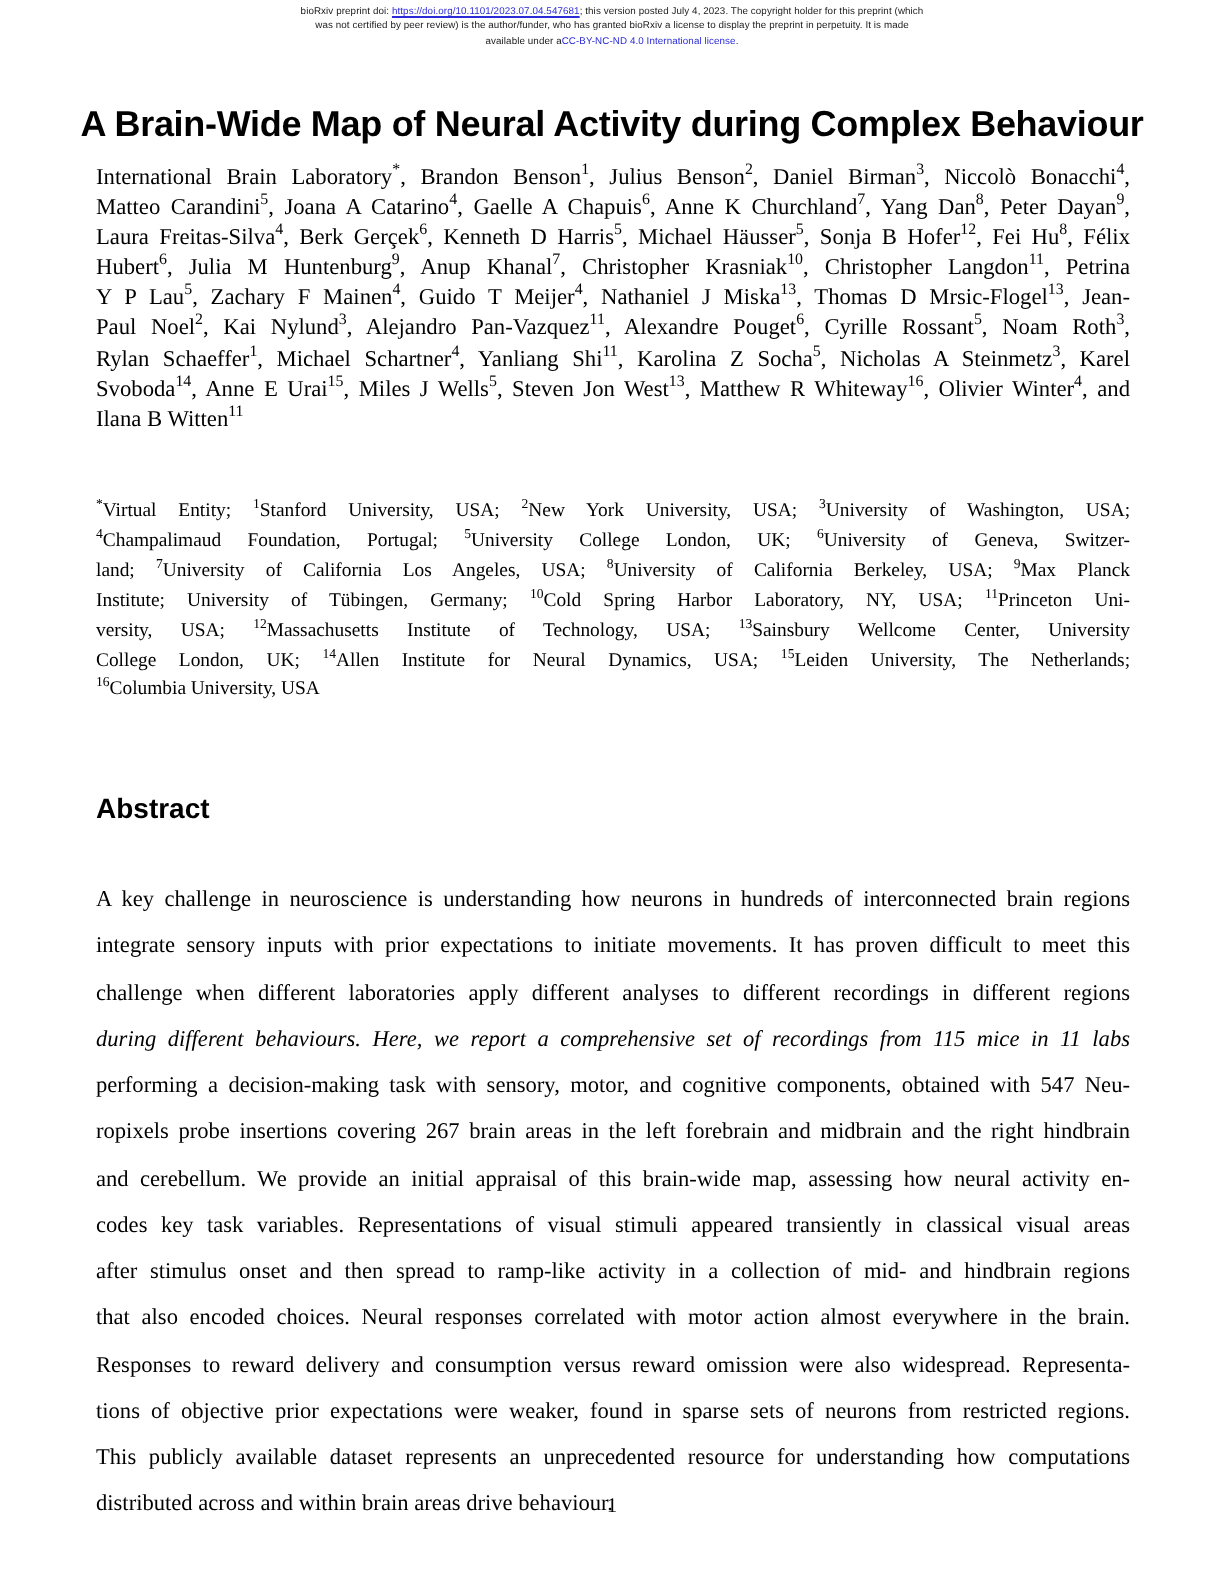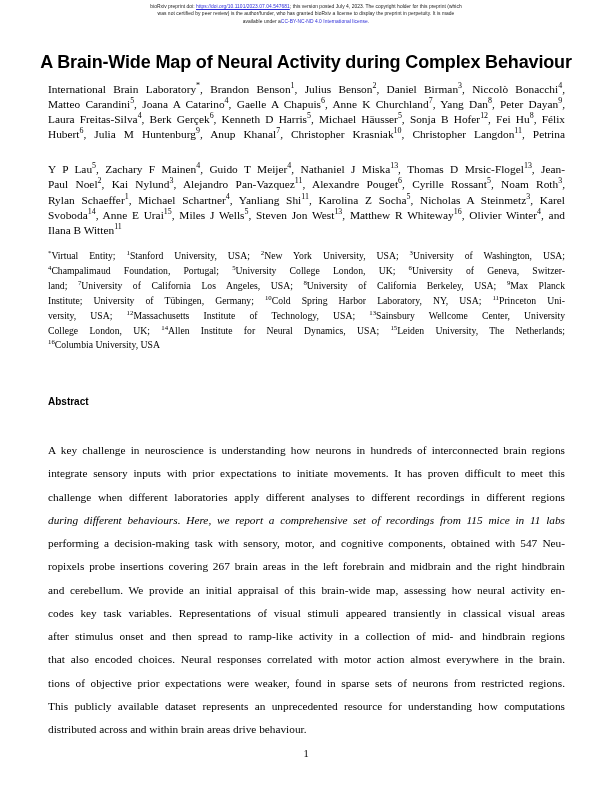--- a/index.html
+++ b/index.html
@@ -80,21 +80,21 @@
     font-size: 0.70em;
     vertical-align: super;
     line-height: 0;
   }
 
   
   .abstract-head {
     top: 396px;
     font-family: "Liberation Sans", "DejaVu Sans", sans-serif;
     font-weight: bold;
-    font-size: 10px;
+    font-size: 14px;
   }
   .abstract-body {
     top: 439px;
     font-size: 11.3px;
     line-height: 23.25px;
     text-align: justify;
     text-justify: inter-word;
   }
   .abstract-body .line { display: block; }
 
@@ -117,21 +117,21 @@
   <span class="ln"><span>available under a</span><a href="#">CC-BY-NC-ND 4.0 International license</a><span>.</span></span>
 </div>
 
 <h1 class="title">A Brain-Wide Map of Neural Activity during Complex Behaviour</h1>
 
 <div class="col authors">
     <span class="line" style="text-align: justify; text-align-last: justify;">International Brain Laboratory<sup>*</sup>, Brandon Benson<sup>1</sup>, Julius Benson<sup>2</sup>, Daniel Birman<sup>3</sup>, Niccolò Bonacchi<sup>4</sup>,</span>
     <span class="line" style="text-align: justify; text-align-last: justify;">Matteo Carandini<sup>5</sup>, Joana A Catarino<sup>4</sup>, Gaelle A Chapuis<sup>6</sup>, Anne K Churchland<sup>7</sup>, Yang Dan<sup>8</sup>, Peter Dayan<sup>9</sup>,</span>
     <span class="line" style="text-align: justify; text-align-last: justify;">Laura Freitas-Silva<sup>4</sup>, Berk Gerçek<sup>6</sup>, Kenneth D Harris<sup>5</sup>, Michael Häusser<sup>5</sup>, Sonja B Hofer<sup>12</sup>, Fei Hu<sup>8</sup>, Félix</span>
     <span class="line" style="text-align: justify; text-align-last: justify;">Hubert<sup>6</sup>, Julia M Huntenburg<sup>9</sup>, Anup Khanal<sup>7</sup>, Christopher Krasniak<sup>10</sup>, Christopher Langdon<sup>11</sup>, Petrina</span>
-    <span class="line" style="text-align: justify; text-align-last: justify; margin-top: 20px;">Y P Lau<sup>5</sup>, Zachary F Mainen<sup>4</sup>, Guido T Meijer<sup>4</sup>, Nathaniel J Miska<sup>13</sup>, Thomas D Mrsic-Flogel<sup>13</sup>, Jean-</span>
+    <span class="line" style="text-align: justify; text-align-last: justify;">Y P Lau<sup>5</sup>, Zachary F Mainen<sup>4</sup>, Guido T Meijer<sup>4</sup>, Nathaniel J Miska<sup>13</sup>, Thomas D Mrsic-Flogel<sup>13</sup>, Jean-</span>
     <span class="line" style="text-align: justify; text-align-last: justify;">Paul Noel<sup>2</sup>, Kai Nylund<sup>3</sup>, Alejandro Pan-Vazquez<sup>11</sup>, Alexandre Pouget<sup>6</sup>, Cyrille Rossant<sup>5</sup>, Noam Roth<sup>3</sup>,</span>
     <span class="line" style="text-align: justify; text-align-last: justify;">Rylan Schaeffer<sup>1</sup>, Michael Schartner<sup>4</sup>, Yanliang Shi<sup>11</sup>, Karolina Z Socha<sup>5</sup>, Nicholas A Steinmetz<sup>3</sup>, Karel</span>
     <span class="line" style="text-align: justify; text-align-last: justify;">Svoboda<sup>14</sup>, Anne E Urai<sup>15</sup>, Miles J Wells<sup>5</sup>, Steven Jon West<sup>13</sup>, Matthew R Whiteway<sup>16</sup>, Olivier Winter<sup>4</sup>, and</span>
     <span class="line" style="text-align: justify; text-align-last: left;">Ilana B Witten<sup>11</sup></span>
   </div>
 
 <div class="col affils">
     <span class="line" style="text-align: justify; text-align-last: justify;"><sup>*</sup>Virtual Entity; <sup>1</sup>Stanford University, USA; <sup>2</sup>New York University, USA; <sup>3</sup>University of Washington, USA;</span>
     <span class="line" style="text-align: justify; text-align-last: justify;"><sup>4</sup>Champalimaud Foundation, Portugal; <sup>5</sup>University College London, UK; <sup>6</sup>University of Geneva, Switzer-</span>
     <span class="line" style="text-align: justify; text-align-last: justify;">land; <sup>7</sup>University of California Los Angeles, USA; <sup>8</sup>University of California Berkeley, USA; <sup>9</sup>Max Planck</span>
@@ -146,18 +146,19 @@
     <span class="line" style="text-align: justify; text-align-last: justify;">A key challenge in neuroscience is understanding how neurons in hundreds of interconnected brain regions</span>
     <span class="line" style="text-align: justify; text-align-last: justify;">integrate sensory inputs with prior expectations to initiate movements.  It has proven difficult to meet this</span>
     <span class="line" style="text-align: justify; text-align-last: justify;">challenge when different laboratories apply different analyses to different recordings in different regions</span>
     <span class="line" style="text-align: justify; text-align-last: justify; font-style: italic;">during different behaviours.  Here, we report a comprehensive set of recordings from 115 mice in 11 labs</span>
     <span class="line" style="text-align: justify; text-align-last: justify;">performing a decision-making task with sensory, motor, and cognitive components, obtained with 547 Neu-</span>
     <span class="line" style="text-align: justify; text-align-last: justify;">ropixels probe insertions covering 267 brain areas in the left forebrain and midbrain and the right hindbrain</span>
     <span class="line" style="text-align: justify; text-align-last: justify;">and cerebellum.  We provide an initial appraisal of this brain-wide map, assessing how neural activity en-</span>
     <span class="line" style="text-align: justify; text-align-last: justify;">codes key task variables.  Representations of visual stimuli appeared transiently in classical visual areas</span>
     <span class="line" style="text-align: justify; text-align-last: justify;">after stimulus onset and then spread to ramp-like activity in a collection of mid- and hindbrain regions</span>
     <span class="line" style="text-align: justify; text-align-last: justify;">that also encoded choices.  Neural responses correlated with motor action almost everywhere in the brain.</span>
+    <span class="line" style="text-align: justify; text-align-last: justify;">Responses to reward delivery and consumption versus reward omission were also widespread. Representa-</span>
     <span class="line" style="text-align: justify; text-align-last: justify;">tions of objective prior expectations were weaker, found in sparse sets of neurons from restricted regions.</span>
     <span class="line" style="text-align: justify; text-align-last: justify;">This publicly available dataset represents an unprecedented resource for understanding how computations</span>
     <span class="line" style="text-align: justify; text-align-last: left;">distributed across and within brain areas drive behaviour.</span>
   </div>
 
 <div class="pagenum">1</div>
 
 </body></html>

